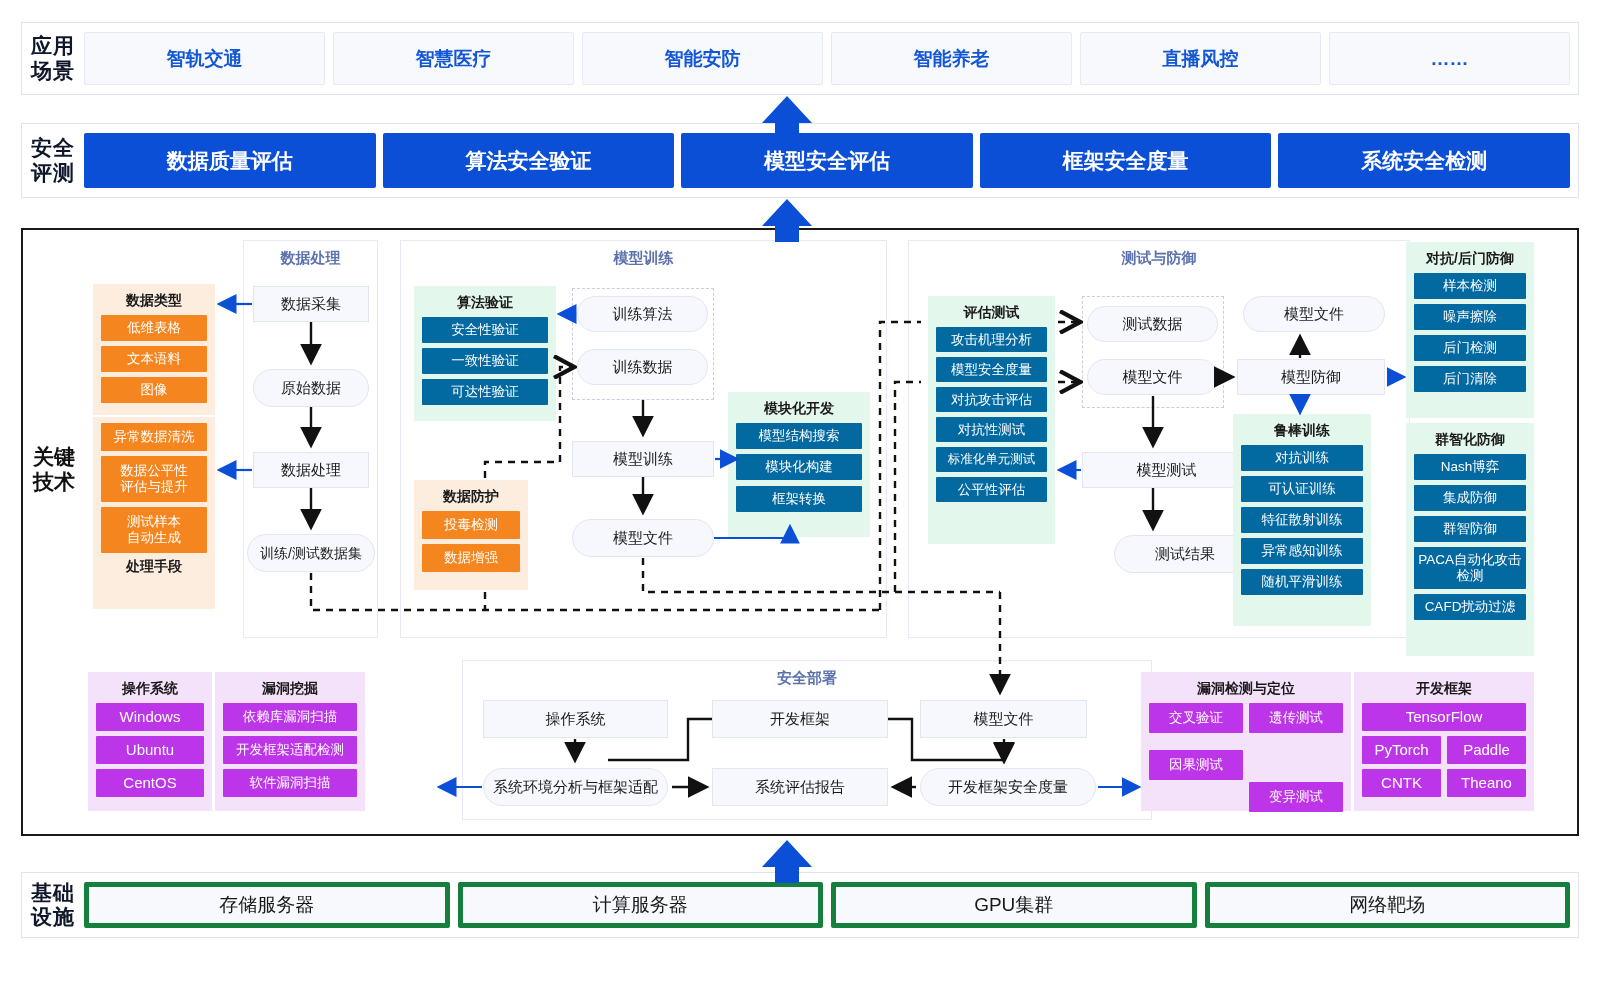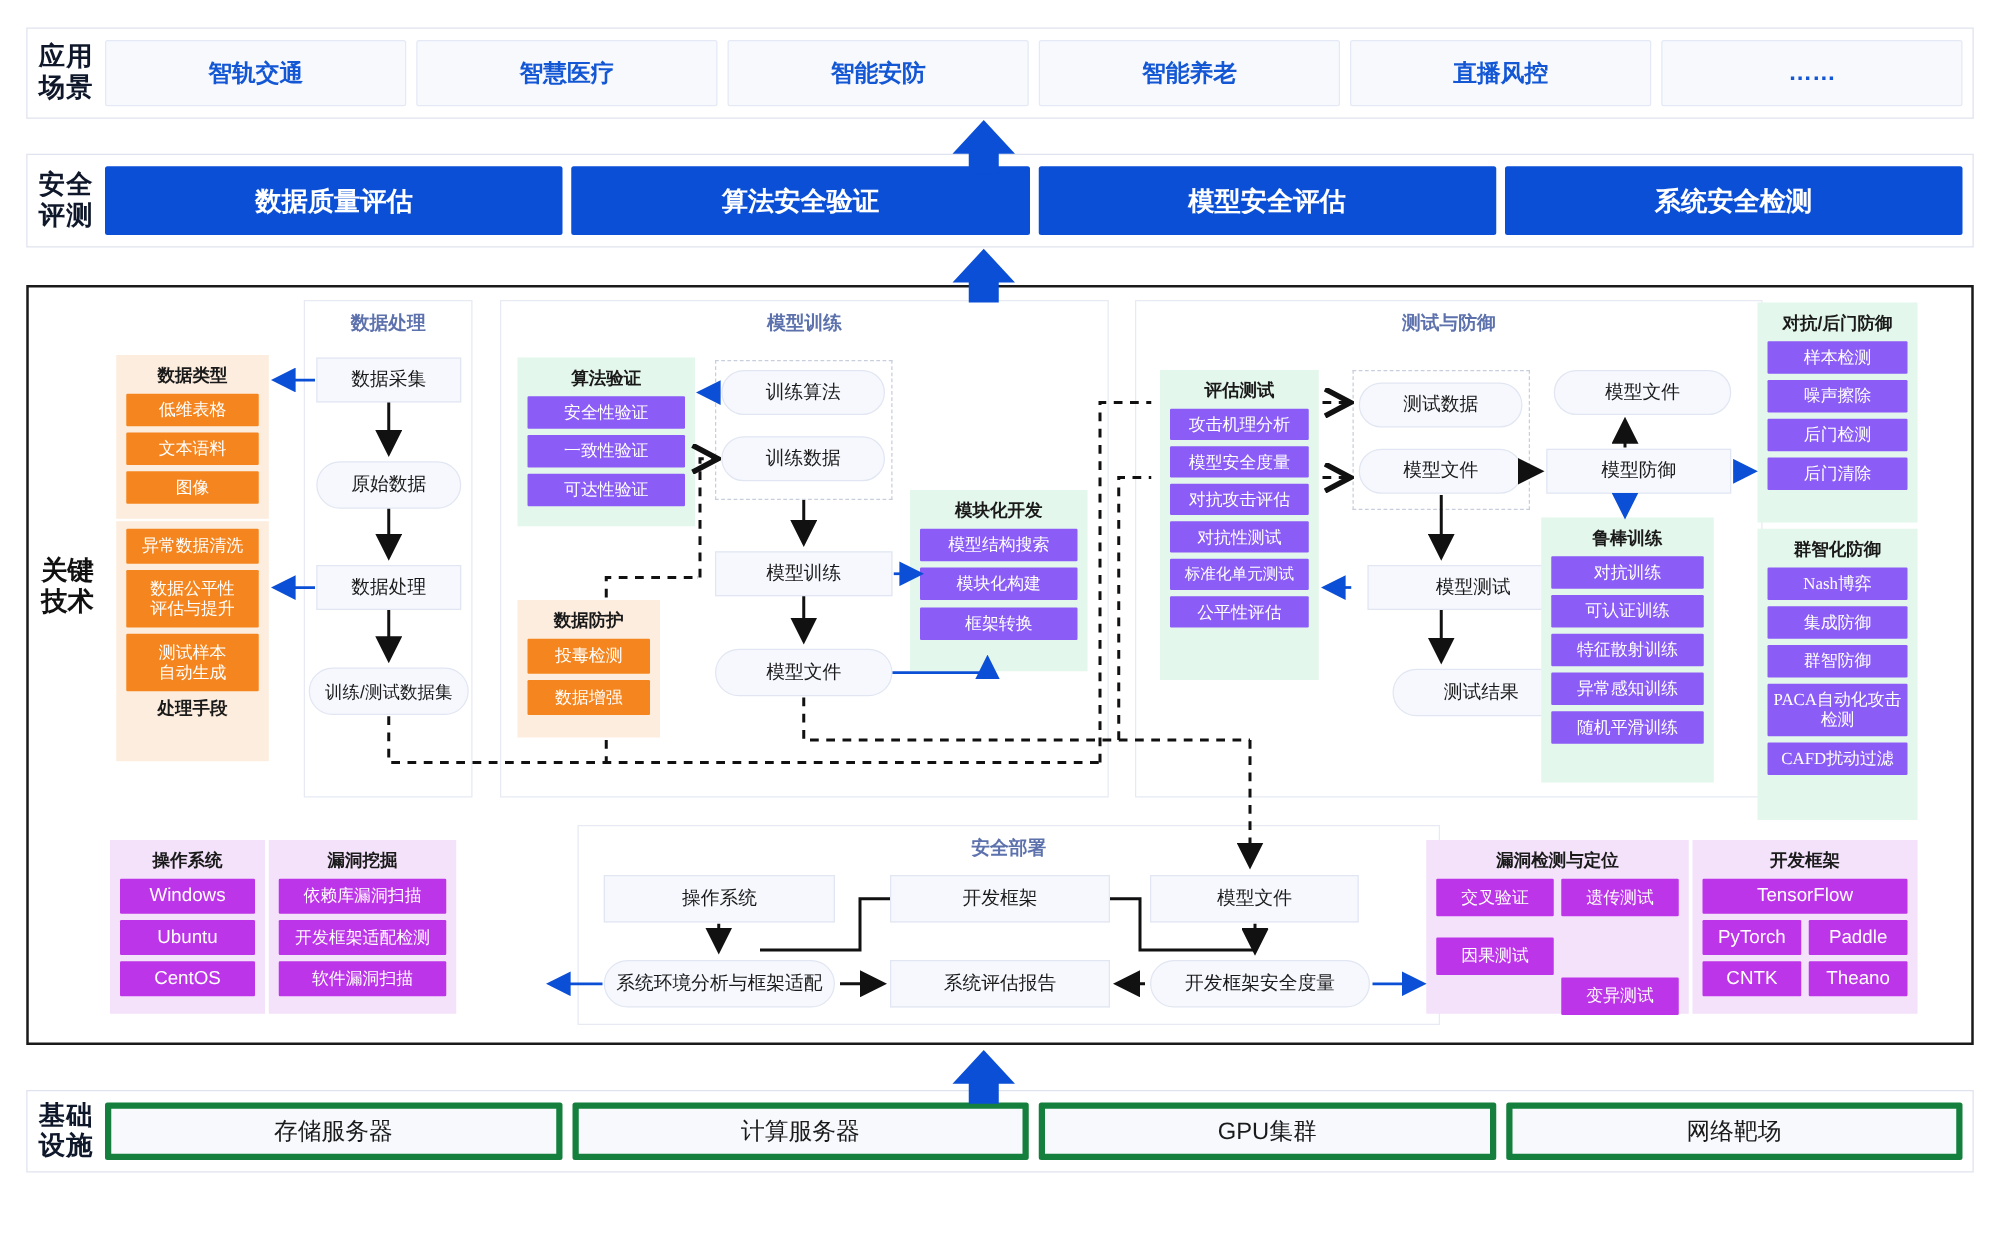--- a/index.html
+++ b/index.html
@@ -57,21 +57,21 @@
   .group { position:absolute; padding:6px 8px 8px; }
   .group-title { text-align:center; font-size:14px; font-weight:bold; color:#1a1a1a; margin:2px 0 5px; }
   .chip {
     display:flex; align-items:center; justify-content:center;
     color:#fff; font-size:13.5px; text-align:center; line-height:1.15;
     margin-bottom:5px; border-radius:1px; padding:2px;
   }
   .g-orange { background:#fdedde; }
   .g-orange .chip { background:#f5861f; }
   .g-green  { background:#e4f7ec; }
-  .g-green .chip  { background:#8b5cf6;font-family:Liberation Serif, serif; }
+  .g-green .chip  { background:#0369a1; }
   .g-purple { background:#f4e2fb; }
   .g-purple .chip { background:#bd35e8; }
 
   .grouphdr-bottom { text-align:center; font-size:14px; font-weight:bold; color:#1a1a1a; margin-top:1px; }
 
   svg.overlay { position:absolute; left:0; top:0; width:1600px; height:996px; pointer-events:none; }
 </style>
 </head>
 <body>
 
@@ -88,20 +88,21 @@
   </div>
 </div>
 
 <div class="band" id="band-eval" style="left:21px; top:123px; width:1558px; height:75px;">
   <div class="band-label" style="white-space:pre-line">安全
 评测</div>
   <div class="band-cells" style="gap:7px;">
     <div class="cell eval">数据质量评估</div>
     <div class="cell eval">算法安全验证</div>
     <div class="cell eval">模型安全评估</div>
+    <div class="cell eval">框架安全度量</div>
     <div class="cell eval">系统安全检测</div>
   </div>
 </div>
 
 <div id="key-tech-box"></div>
 <div id="key-tech-label" style="white-space:pre-line">关键
 技术</div>
 
 <div class="panel" style="left:243px; top:240px; width:135px; height:398px;">
   <div class="panel-title">数据处理</div>
@@ -154,21 +155,21 @@
   <div class="chip" style="height:26px;text-align:center;">模块化构建</div>
   <div class="chip" style="height:26px; margin-top:6px;">框架转换</div>
 </div>
 
 <div class="panel" style="left:908px; top:240px; width:502px; height:398px;">
   <div class="panel-title">测试与防御</div>
 </div>
 <div class="abs" style="left:1082px; top:296px; width:142px; height:112px; border:1px dashed #c9cedd;"></div>
 <div class="node round" style="left:1087px; top:306px; width:131px; height:36px;">测试数据</div>
 <div class="node round" style="left:1087px; top:359px; width:131px; height:36px;">模型文件</div>
-<div class="node" style="left:1082px; top:452px; width:169px; height:36px;margin-left:12px;">模型测试</div>
+<div class="node" style="left:1082px; top:452px; width:169px; height:36px;">模型测试</div>
 <div class="node round" style="left:1114px; top:535px; width:142px; height:38px;">测试结果</div>
 
 <div class="node round" style="left:1243px; top:296px; width:142px; height:36px;">模型文件</div>
 <div class="node" style="left:1237px; top:359px; width:148px; height:36px;">模型防御</div>
 
 <div class="group g-green" style="left:928px; top:296px; width:127px; height:248px;">
   <div class="group-title">评估测试</div>
   <div class="chip" style="height:25px;">攻击机理分析</div>
   <div class="chip" style="height:25px;">模型安全度量</div>
   <div class="chip" style="height:25px;">对抗攻击评估</div>

